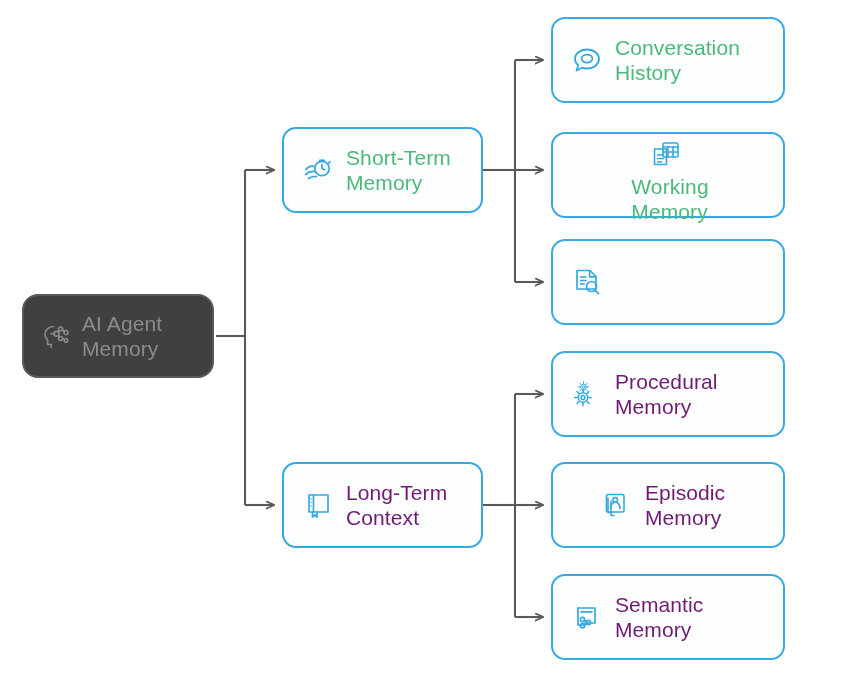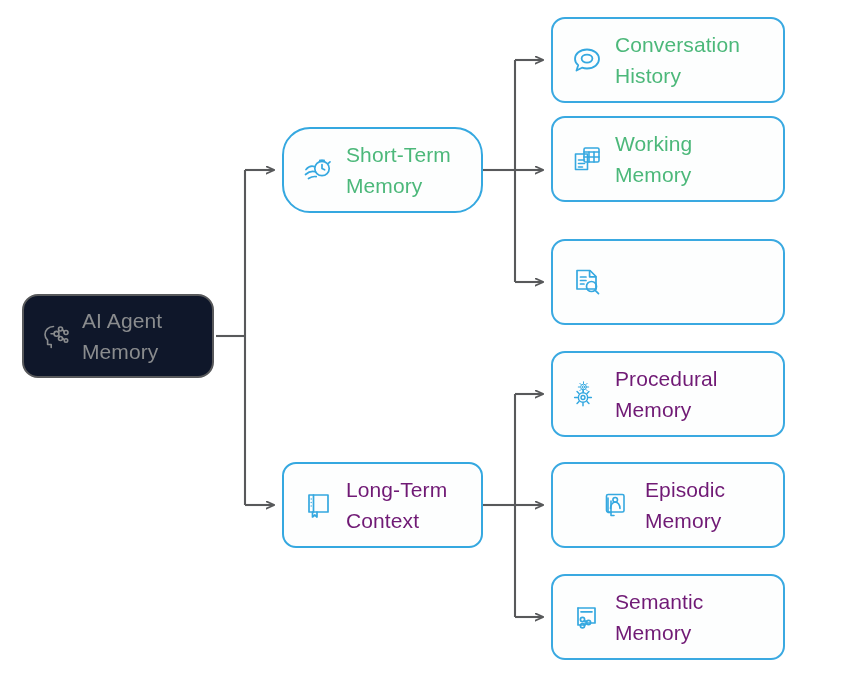--- a/index.html
+++ b/index.html
@@ -40,58 +40,58 @@
     width: 40px;
     height: 40px;
     display: flex;
     align-items: center;
     justify-content: center;
     margin-right: 8px;
   }
   .node .label {
     flex: 1 1 auto;
     font-size: 21px;
-    line-height: 31px;
+    line-height: 25px;
     letter-spacing: 0.1px;
     white-space: pre-line;
   }
 
   
   .node.root {
     left: 22px;
     top: 294px;
     width: 192px;
     height: 84px;
     border: 2px solid #58595b;
     border-radius: 16px;
-    background: #0f172a;
+    background: #404040;
   }
   .node.root .label {
     color: #8a8c8e;
   }
   .node.root .icon-wrap { width: 38px; height: 38px; margin-right: 6px; }
 
   
   .node.branch {
     width: 201px;
     height: 86px;
     border: 2px solid #35a8e0;
   }
-  .node.shortterm { left: 282px; top: 127px; border-radius: 28px; }
+  .node.shortterm { left: 282px; top: 127px; }
   .node.longterm  { left: 282px; top: 462px; }
 
   
   .node.leaf {
     left: 551px;
     width: 234px;
     height: 86px;
     border: 2px solid #3aa9e1;
   }
   .leaf-1 { top: 17px; }
-  .leaf-2 { top: 116px; }
+  .leaf-2 { top: 132px; flex-direction: column; }
   .leaf-3 { top: 239px; }
   .leaf-4 { top: 351px; }
   .leaf-5 { top: 462px; padding-left: 44px; }
   .leaf-6 { top: 574px; }
 
   .text-green { color: #4cb87a; }
   .text-blue  { color: #701a75; }
 
   svg.gicon { display: block; }
 </style>

